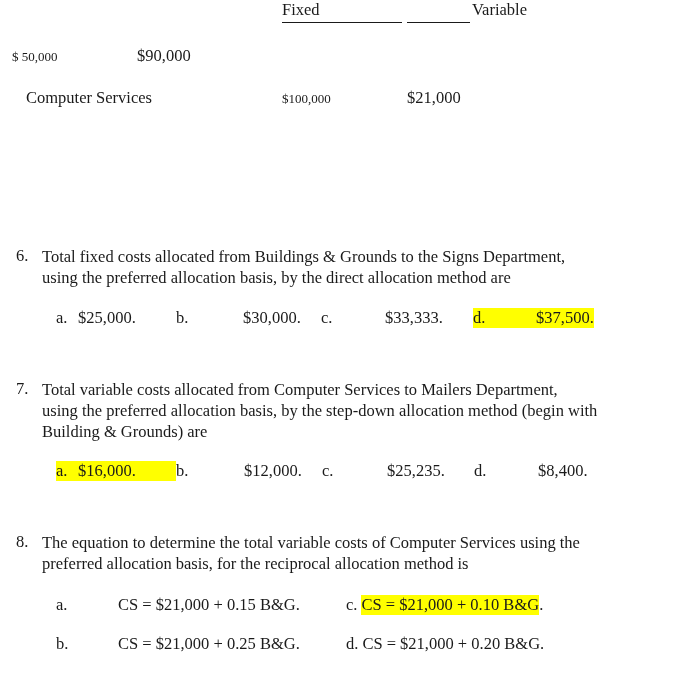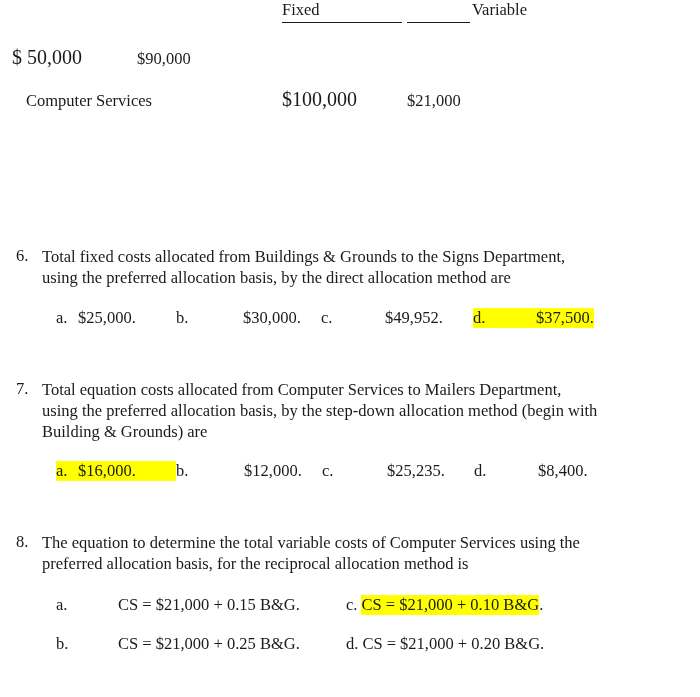--- a/index.html
+++ b/index.html
@@ -30,21 +30,21 @@
   }
   .ct-row.header-row { height: 34px; }
   .ct-label {
     width: 270px;
     padding-left: 14px;
     box-sizing: border-box;
     font-size: 16.5px;
   }
   .ct-fixed {
     width: 125px;
-    font-size: 20px;
+    font-size: 13px;
     text-align: left;
   }
   .ct-variable {
     width: 120px;
     font-size: 16.5px;
     text-align: left;
   }
   .ct-head-fixed {
     width: 125px;
     font-size: 16.5px;
@@ -188,34 +188,34 @@
     <span class="choice c-a">
       <span class="letter">a.</span>
       <span class="value">$25,000.</span>
     </span>
     <span class="choice c-b">
       <span class="letter">b.</span>
       <span class="value">$30,000.</span>
     </span>
     <span class="choice c-c">
       <span class="letter">c.</span>
-      <span class="value">$49,952.</span>
+      <span class="value">$33,333.</span>
     </span>
     <span class="choice c-d hl">
       <span class="letter">d.</span>
       <span class="value">$37,500.</span>
     </span>
   </div>
 </div>
 
 <div class="question q7" style="top:379px;">
   <div class="q-body">
     <div class="q-num">7.</div>
     <div class="q-stem">
-      <div>Total equation costs allocated from Computer Services to Mailers Department,</div>
+      <div>Total variable costs allocated from Computer Services to Mailers Department,</div>
       <div>using the preferred allocation basis, by the step-down allocation method (begin with</div>
       <div>Building &amp; Grounds) are</div>
     </div>
   </div>
   <div class="q-choices" style="margin-top:19px;">
     <span class="choice c-a hl">
       <span class="letter">a.</span>
       <span class="value">$16,000.</span>
     </span>
     <span class="choice c-b">

